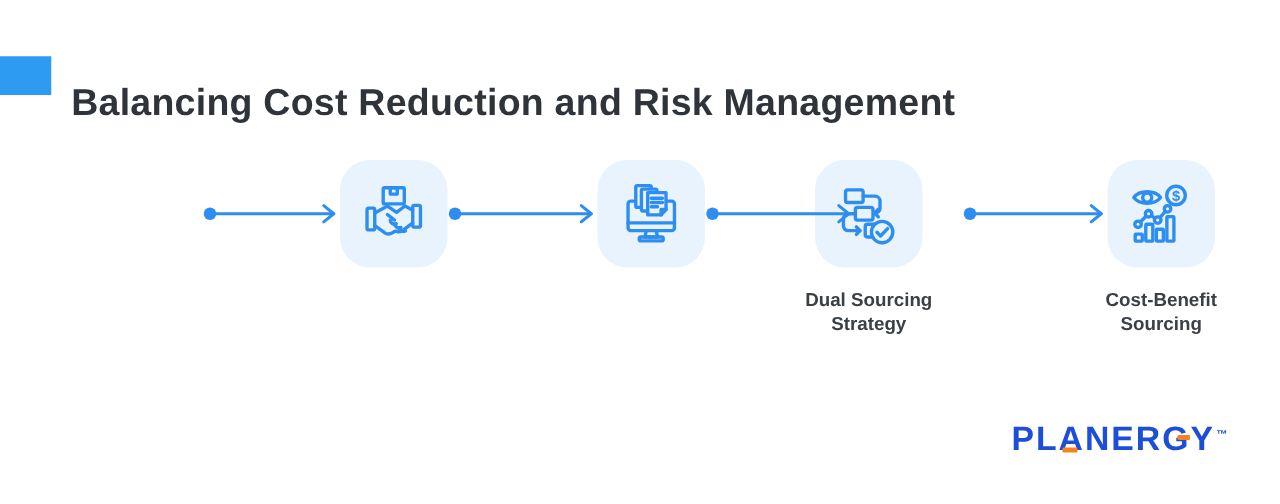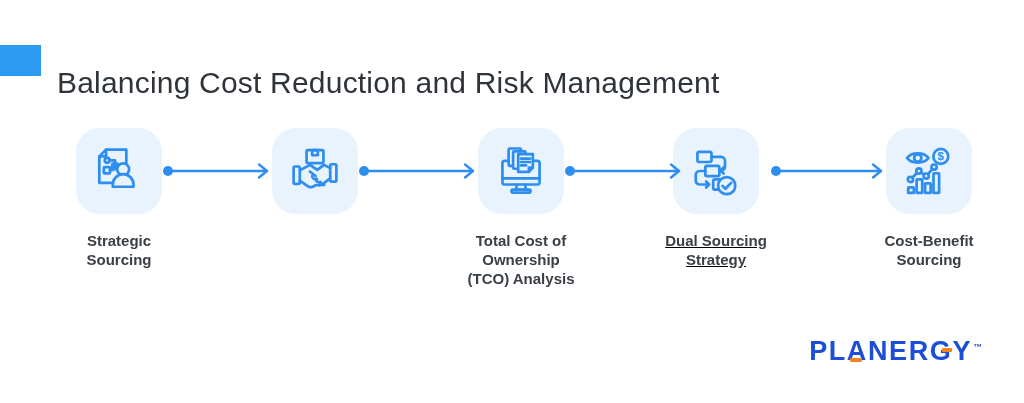--- a/index.html
+++ b/index.html
@@ -4,25 +4,25 @@
 <style>
   html,body{margin:0;padding:0;background:#fff;}
   .canvas{
     position:relative;width:1024px;height:403px;background:#ffffff;
     font-family:"Liberation Sans",sans-serif;overflow:hidden;
   }
   
   .accent-bar{position:absolute;left:0;top:45px;width:41px;height:31px;background:#2E9BF3;}
   .page-title{
     position:absolute;left:57px;top:46px;width:920px;
-    font-size:30px;font-weight:400;color:#2F343B;letter-spacing:.2px;line-height:34px;
+    font-size:30px;font-weight:700;color:#2F343B;letter-spacing:.2px;line-height:34px;
   }
   
   .step{position:absolute;top:128px;width:190px;display:flex;flex-direction:column;align-items:center;}
-  .step-1{left:24px;} .step-2{left:220px;} .step-3{left:426px;} .step-4{left:621px;text-decoration:underline;} .step-5{left:834px;}
+  .step-1{left:24px;} .step-2{left:220px;} .step-3{left:426px;} .step-4{left:600px;} .step-5{left:834px;}
   .tile{
     width:86px;height:86px;border-radius:24px;background:#E8F3FD;
     display:flex;align-items:center;justify-content:center;
   }
   .tile svg{width:54px;height:54px;display:block;}
   .step-label{
     margin-top:17px;text-align:center;white-space:pre-line;
     font-size:15px;font-weight:700;color:#3A4046;line-height:19px;
   }
   
@@ -44,37 +44,20 @@
   .logo-tm{font-size:9px;font-weight:700;vertical-align:super;letter-spacing:0;margin-left:1px;}
 </style>
 </head>
 <body>
 
 <div class="canvas">
 
   <div class="accent-bar"></div>
   <h1 class="page-title">Balancing Cost Reduction and Risk Management</h1>
 
-  <div class="step step-1">
-    <div class="tile">
-      <svg viewBox="0 0 48 48" fill="none" stroke="#2E8EEF" stroke-width="2.4" stroke-linecap="round" stroke-linejoin="round">
-        <path d="M12.5 5 H30.5 V34.5 H6.5 V11 Z"></path>
-        <path d="M12.5 5 V11 H6.5"></path>
-        <circle cx="13.5" cy="14.5" r="2.2"></circle>
-        <path d="M15.7 14.5 H20.5 V17.2"></path>
-        <rect x="18" y="17.4" width="5" height="5" rx="0.8" fill="#2E8EEF"></rect>
-        <rect x="10.5" y="20.6" width="5.5" height="5.5" rx="0.8"></rect>
-        <path d="M16 23.3 H18"></path>
-        <circle cx="27.7" cy="22.5" r="5.3" fill="#E8F3FD"></circle>
-        <path d="M18.5 38 V36 a9.2 9.2 0 0 1 18.4 0 V38 Z" fill="#E8F3FD"></path>
-      </svg>
-    </div>
-    <div class="step-label">Strategic
-Sourcing</div>
-  </div>
 
   <div class="step step-2">
     <div class="tile">
       <svg viewBox="0 0 48 48" fill="none" stroke="#2E8EEF" stroke-width="2.4" stroke-linecap="round" stroke-linejoin="round">
         <rect x="16.5" y="5.5" width="15" height="11.5" rx="1"></rect>
         <rect x="21.5" y="5.5" width="5" height="4.5"></rect>
         <rect x="5" y="20" width="5.5" height="15.5" rx="1.2"></rect>
         <rect x="37.5" y="18" width="5.5" height="15.5" rx="1.2"></rect>
         <path d="M10.5 23.5 L19.5 18.5 L26 23 L32 18.5 L37.5 21.5"></path>
         <path d="M10.5 32.5 L17.5 37.5 Q19.5 39 22 38 L25 36.5"></path>
@@ -96,23 +79,20 @@
         <rect x="15.5" y="40.5" width="17" height="2.8" rx="1"></rect>
         <rect x="13" y="4" width="11" height="15.5" rx="1" fill="#E8F3FD"></rect>
         <rect x="17" y="6.5" width="11" height="15.5" rx="1" fill="#E8F3FD"></rect>
         <path d="M21.5 9 H34.5 V21 L31 24.8 H21.5 Z" fill="#E8F3FD"></path>
         <path d="M34.5 21 H31 V24.8"></path>
         <path d="M24 13 H32"></path>
         <path d="M24 16 H32"></path>
         <path d="M24 19 H28.5"></path>
       </svg>
     </div>
-    <div class="step-label">Total Cost of
-Ownership
-(TCO) Analysis</div>
   </div>
 
   <div class="step step-4">
     <div class="tile">
       <svg viewBox="0 0 48 48" fill="none" stroke="#2E8EEF" stroke-width="2.4" stroke-linecap="round" stroke-linejoin="round">
         <rect x="7.5" y="7" width="12.5" height="9" rx="1.5"></rect>
         <rect x="14.5" y="19.5" width="12.5" height="9" rx="1.5"></rect>
         <rect x="21.5" y="31.5" width="12.5" height="9" rx="1.5"></rect>
         <path d="M20 11.5 H28.5 A3.5 3.5 0 0 1 32 15 V20 A3.5 3.5 0 0 1 28.5 23.5"></path>
         <path d="M30.8 20.8 L28.1 23.5 L30.8 26.2"></path>

